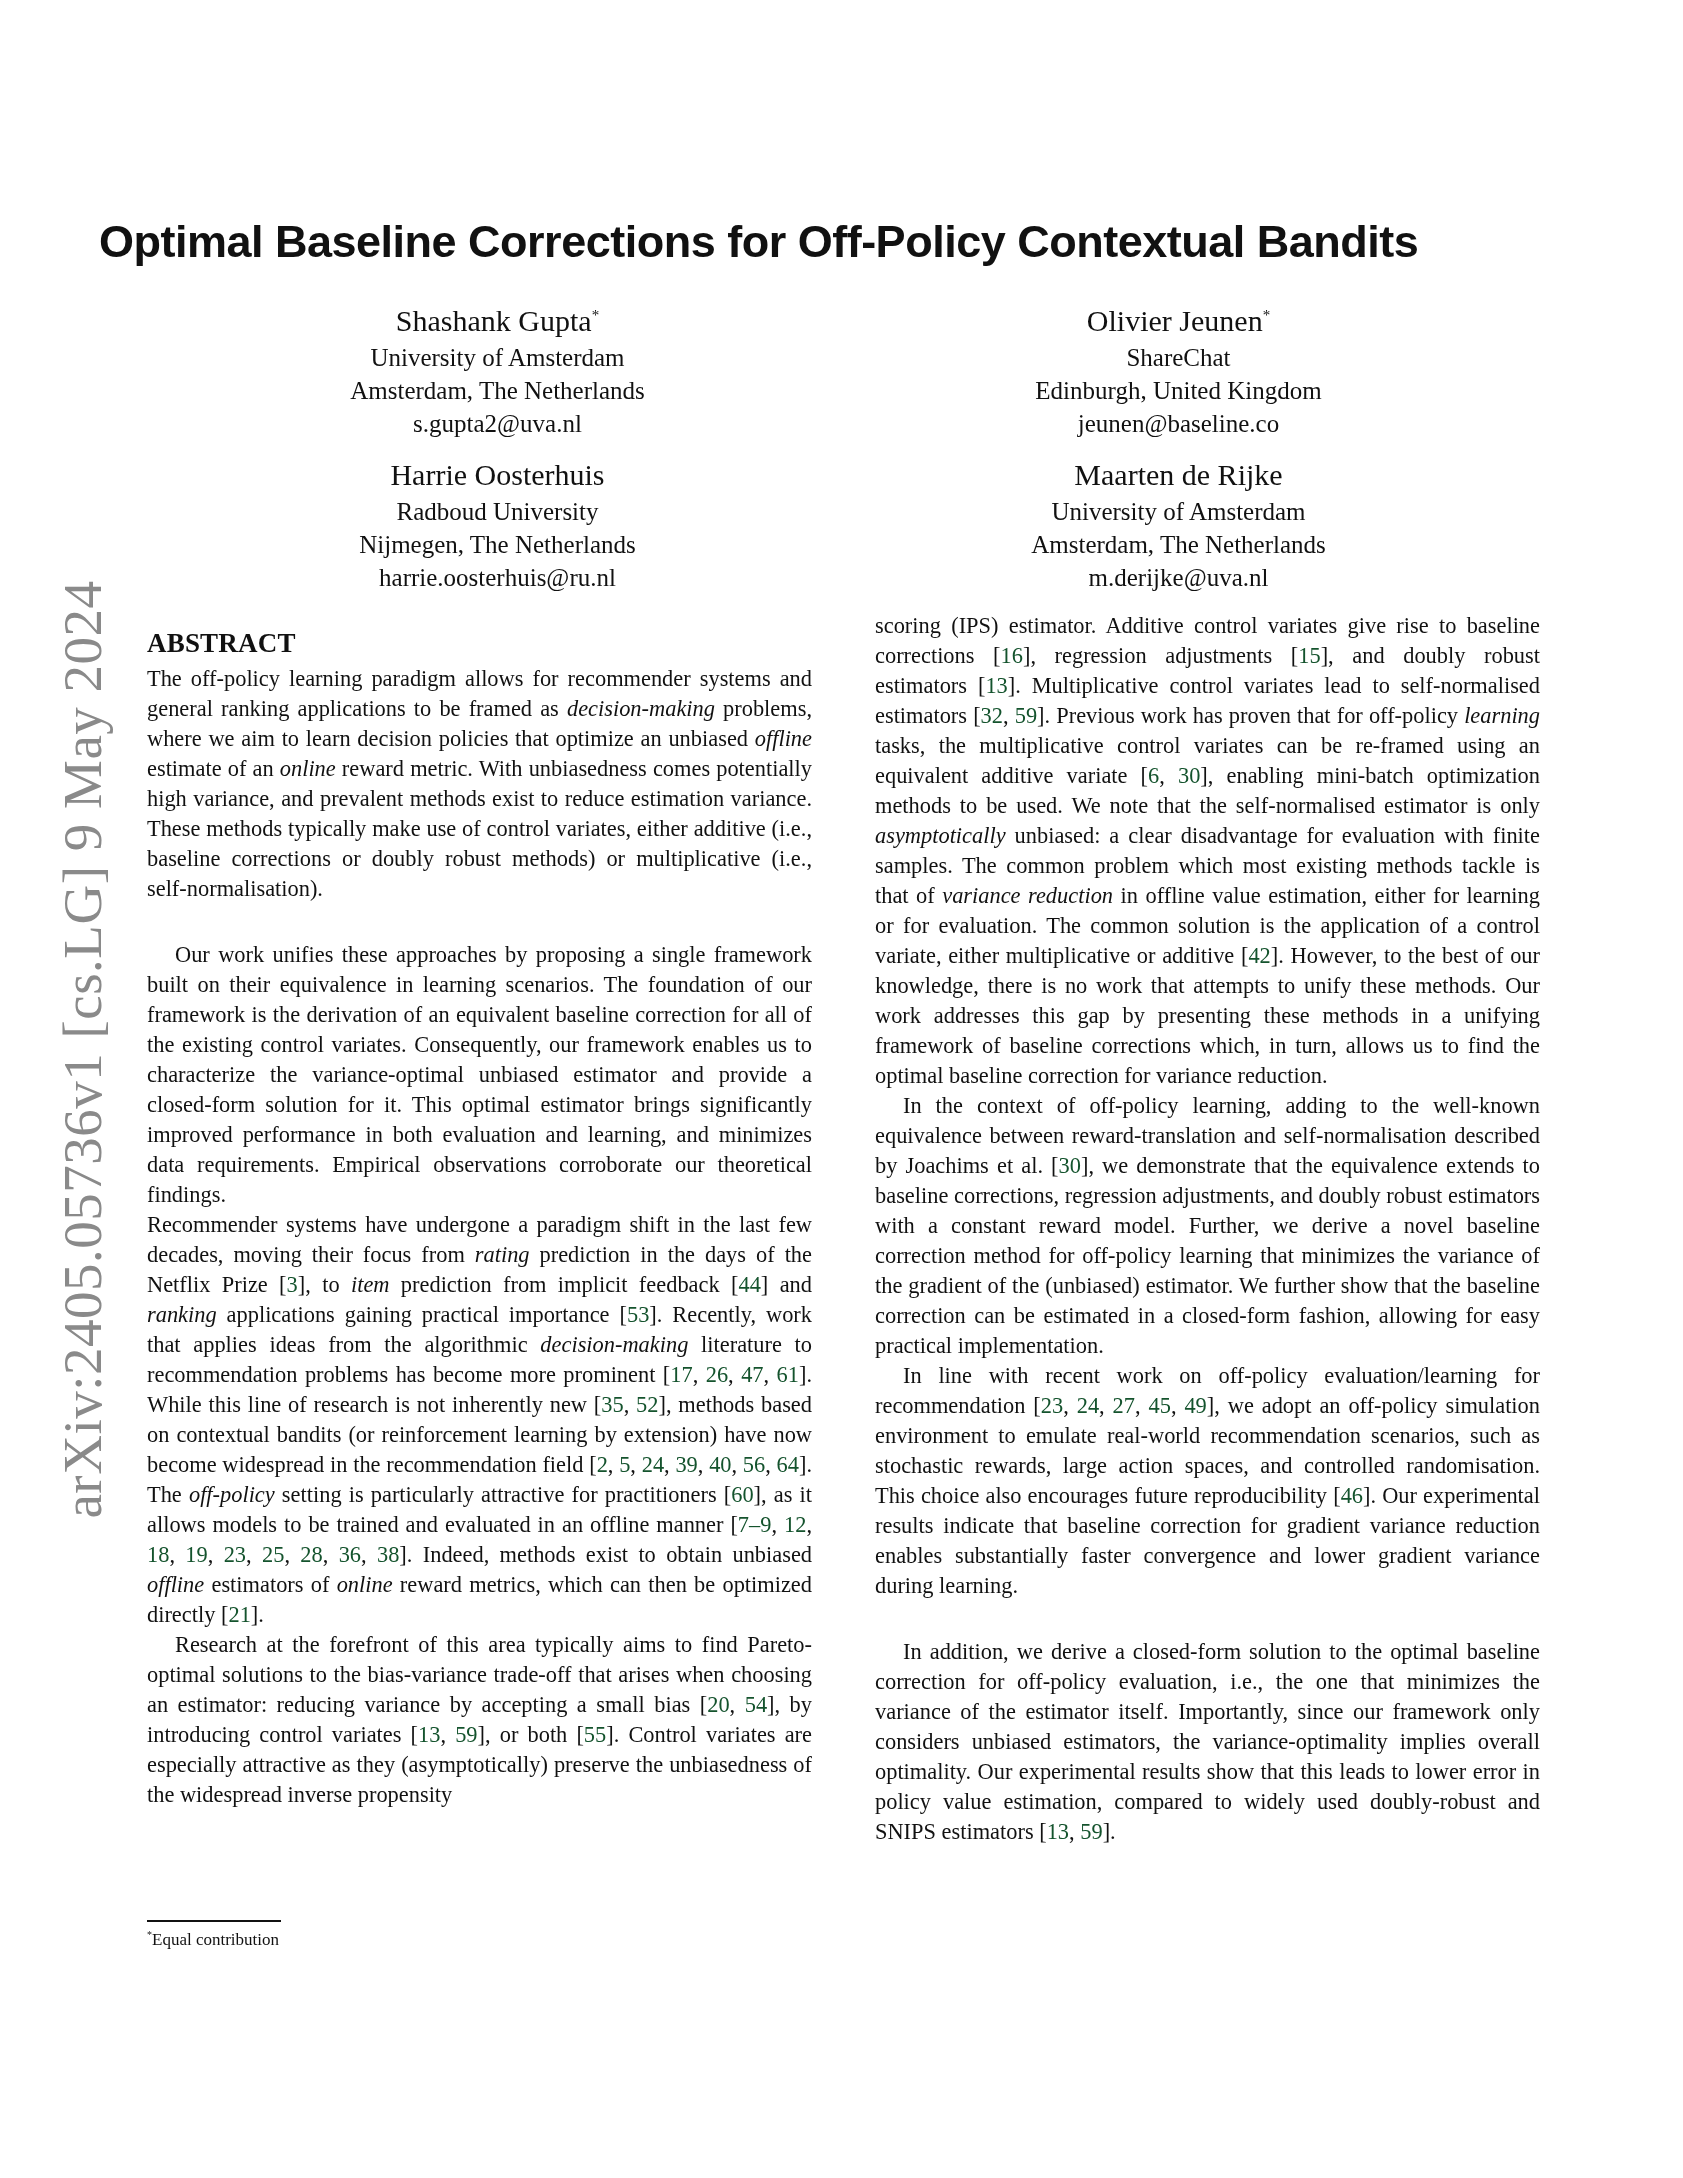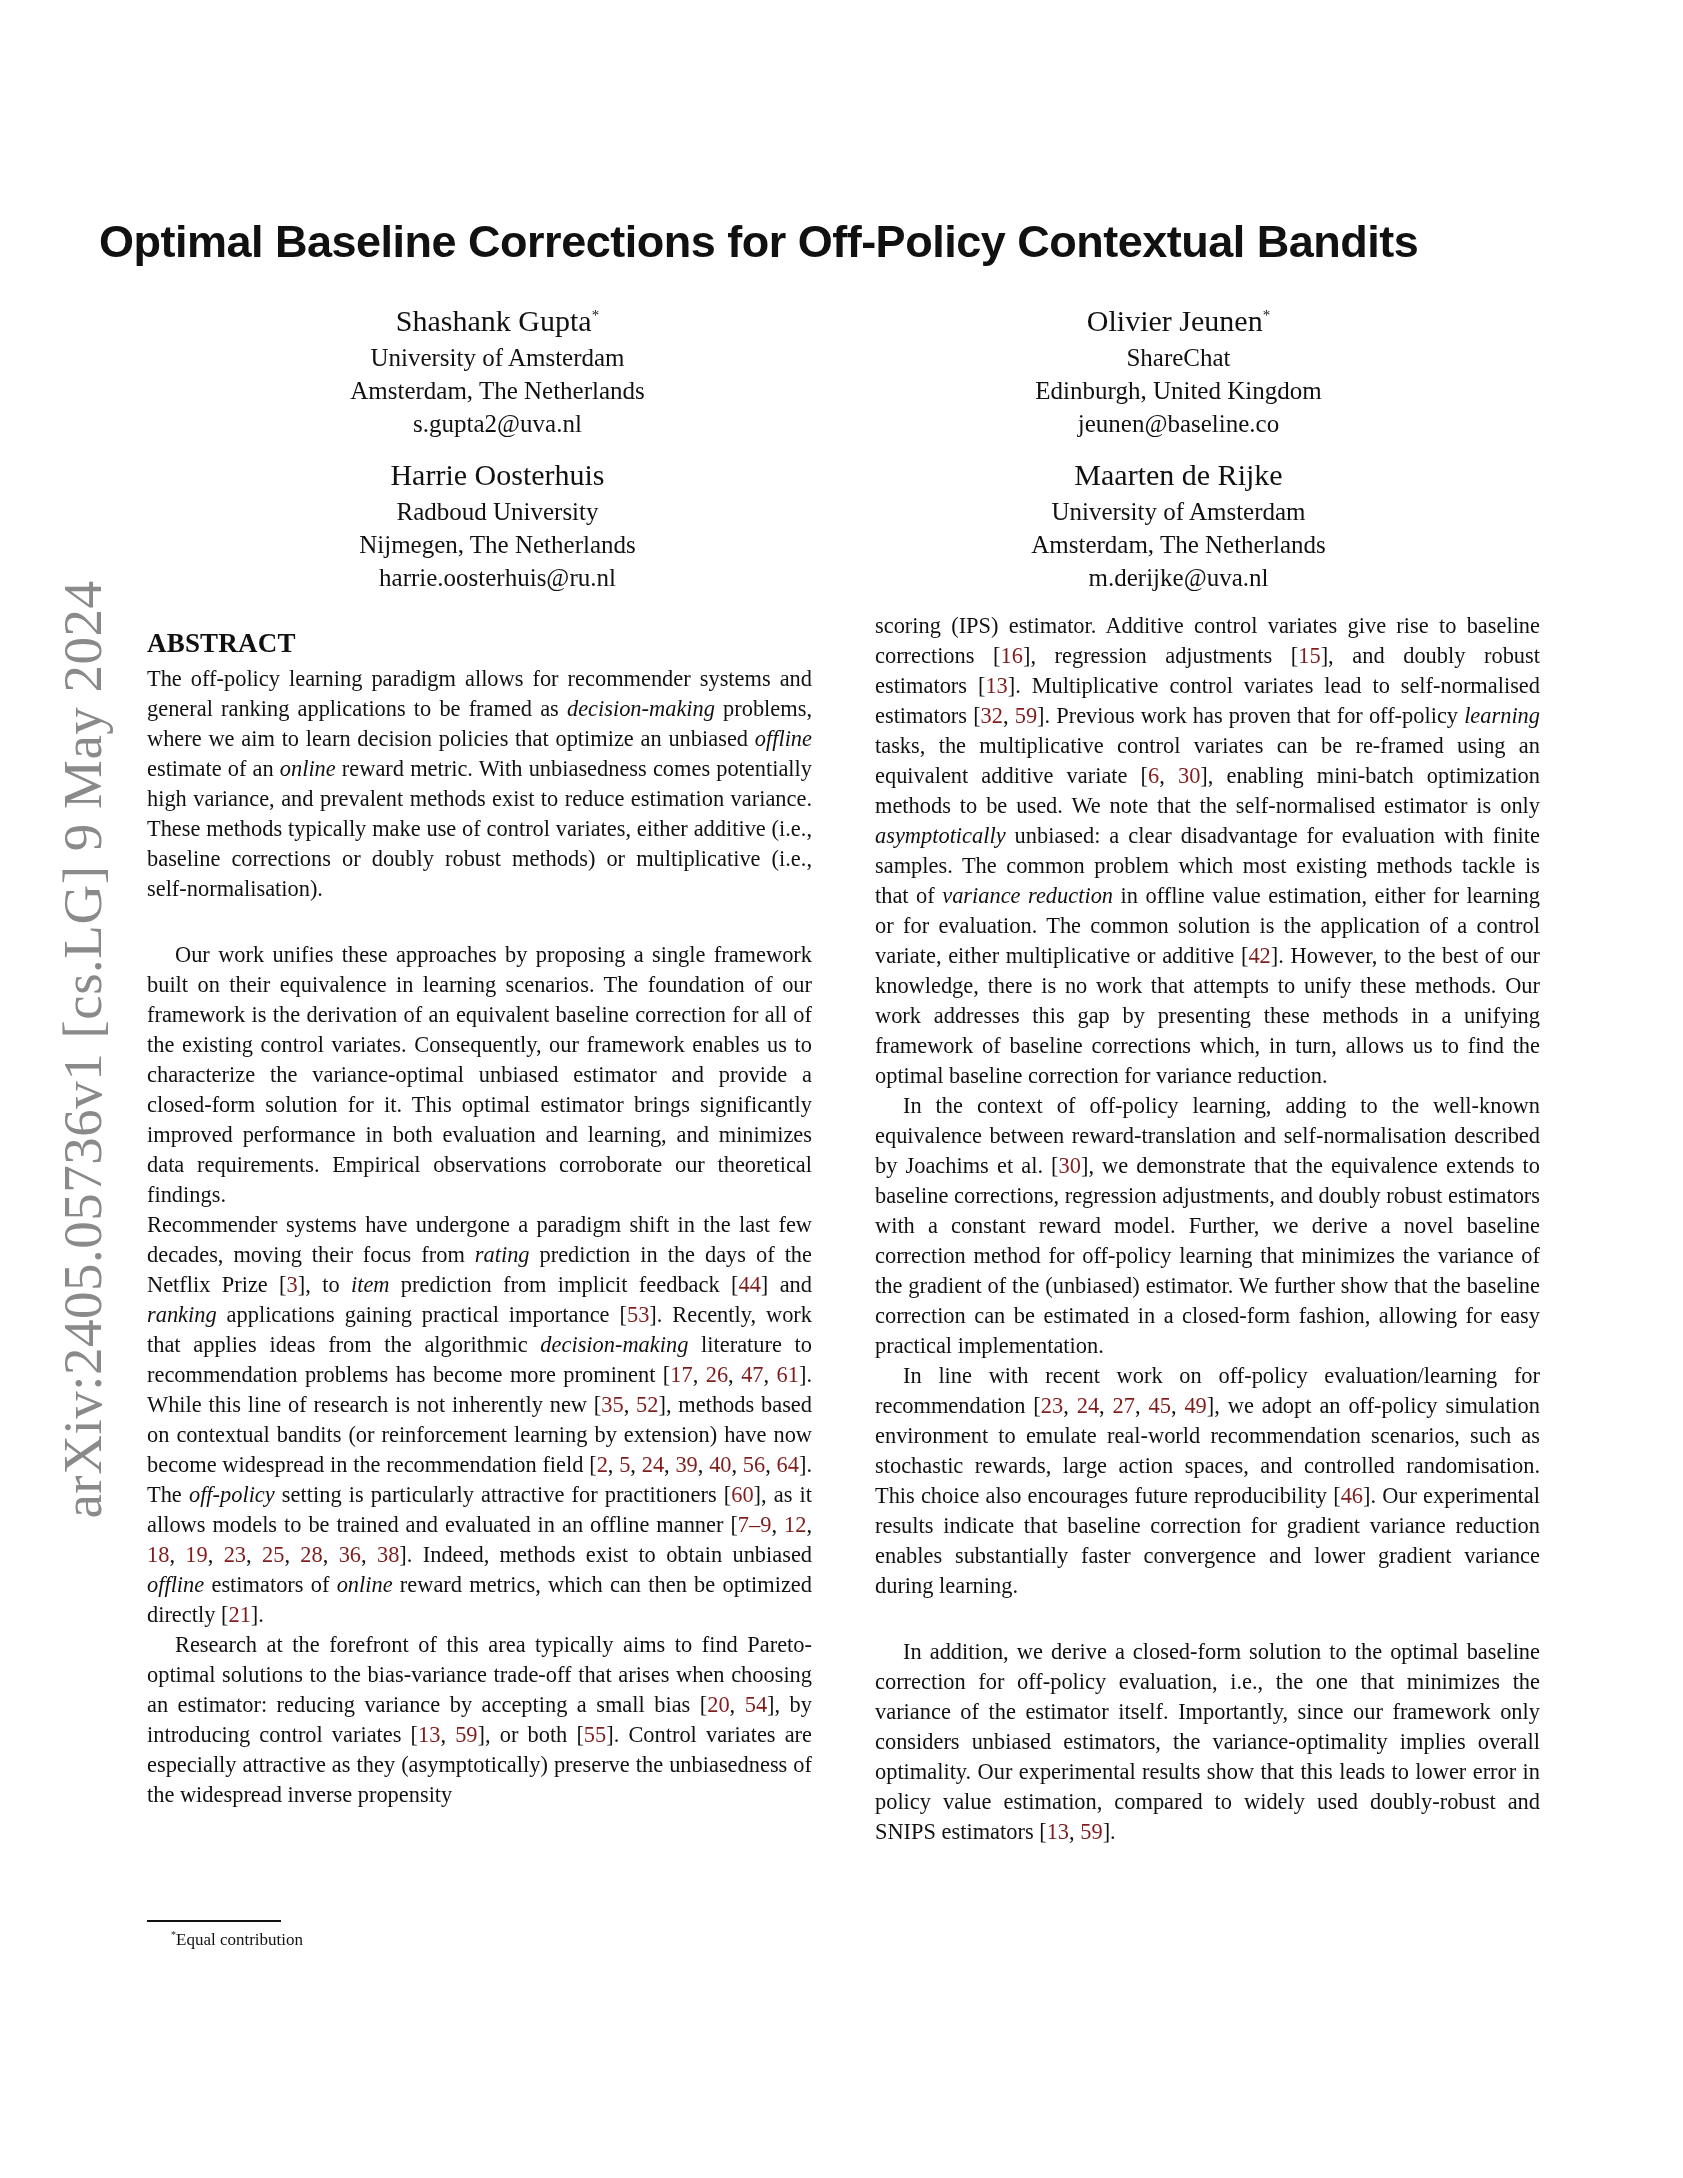--- a/index.html
+++ b/index.html
@@ -28,23 +28,23 @@
   .author sup { font-size: 15px; }
   .col { position: absolute; width: 665px; font-size: 22.4px; line-height: 30px; text-align: justify; }
   .col p { margin: 0; }
   .col p.ind { text-indent: 28px; }
   .col .last { text-align-last: left; margin-top: 36px; }
   .h1 {
     font-weight: bold; font-size: 27px; margin: 16px 0 6px 0; letter-spacing: 0.2px;
   }
   .h1 .num { display: inline-block; width: 46px; }
   em { font-style: italic; }
-  .cite { color: #7f1d1d; }
+  .cite { color: #14532d; }
   .fn-rule { position: absolute; left: 147px; top: 1920px; width: 134px; height: 1.5px; background: #111; }
-  .fn { position: absolute; left: 147px; top: 1929px; font-size: 17px; margin-left: 24px; }
+  .fn { position: absolute; left: 147px; top: 1929px; font-size: 17px; }
   .fn sup { font-size: 10px; }
 </style>
 </head>
 <body>
 
 <div class="arxiv">
   <span>arXiv:2405.05736v1  [cs.LG]  9 May 2024</span>
 </div>
 
 <div class="title">Optimal Baseline Corrections for Off-Policy Contextual Bandits</div>

